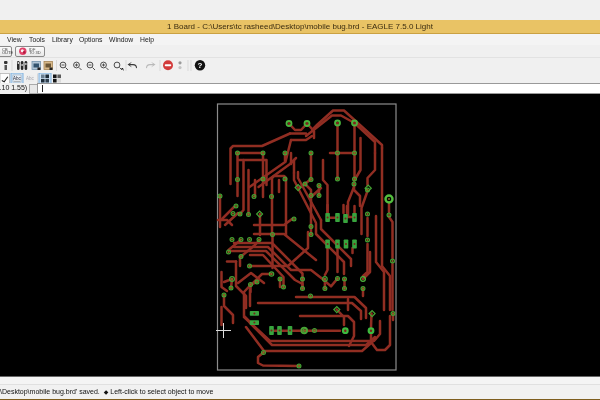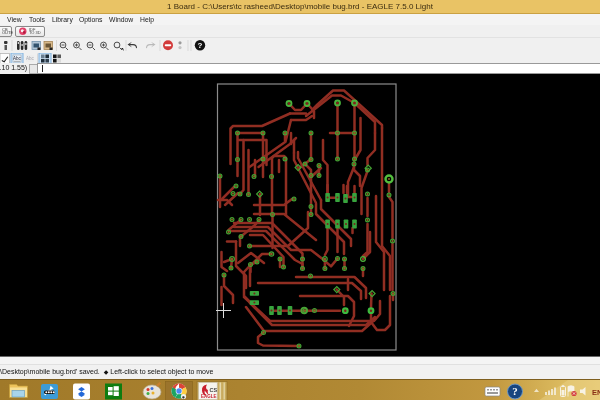--- a/index.html
+++ b/index.html
@@ -1,17 +1,17 @@
 <!DOCTYPE html>
 <html><head>
 <meta charset="utf-8">
 <style>
   html,body{margin:0;padding:0;}
   body{width:600px;height:400px;overflow:hidden;font-family:"Liberation Sans",sans-serif;position:relative;background:#f0f0f0;}
-  .abs{position:absolute;}
+  .abs{position:absolute;margin-top:20px;}
   #titlebar{left:0;top:0;width:600px;height:13px;background:#e9c365;border-bottom:1px solid #caa143;}
   #titletext{width:100%;text-align:center;font-size:8px;color:#3a2c10;line-height:13px;}
   #menubar{left:0;top:14px;width:600px;height:11px;background:#f4f4f4;font-size:6.8px;color:#1a1a1a;}
   #menubar span{position:absolute;top:2px;}
   #row1{left:0;top:25px;width:600px;height:12px;background:#f0f0f0;border-bottom:1px solid #e2e2e2;}
   .ulpbtn{position:absolute;top:0.5px;height:9px;background:linear-gradient(#fbfbfb,#e8e8e8);border:1px solid #8a8a8a;border-radius:2px;font-size:4px;color:#333;}
   #row2{left:0;top:38px;width:600px;height:13px;background:#f0f0f0;}
   #row3{left:0;top:51px;width:600px;height:12px;background:#f0f0f0;}
   #row4{left:0;top:63px;width:600px;height:11px;background:#f0f0f0;font-size:7px;color:#111;}
   #cmdinput{position:absolute;left:37px;top:0px;width:563px;height:9px;background:#fff;border:1px solid #999;border-right:none;}

